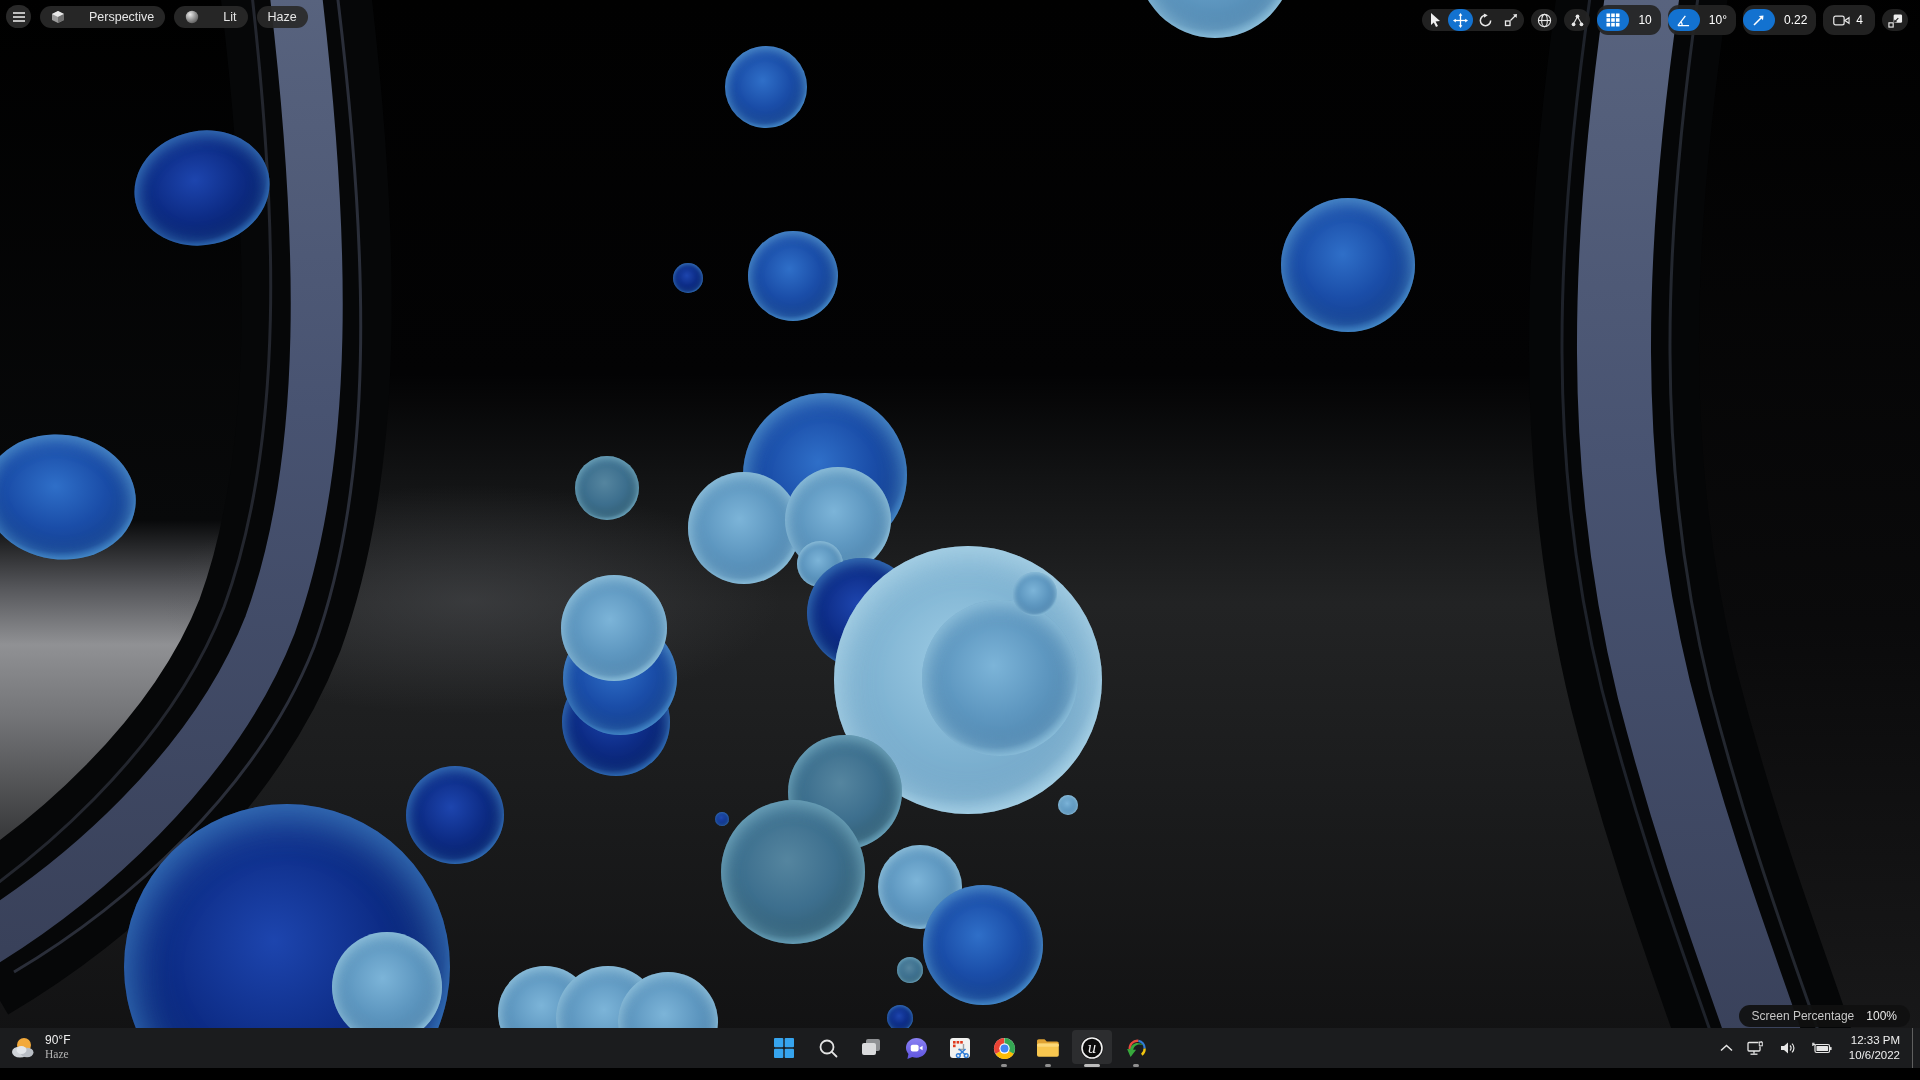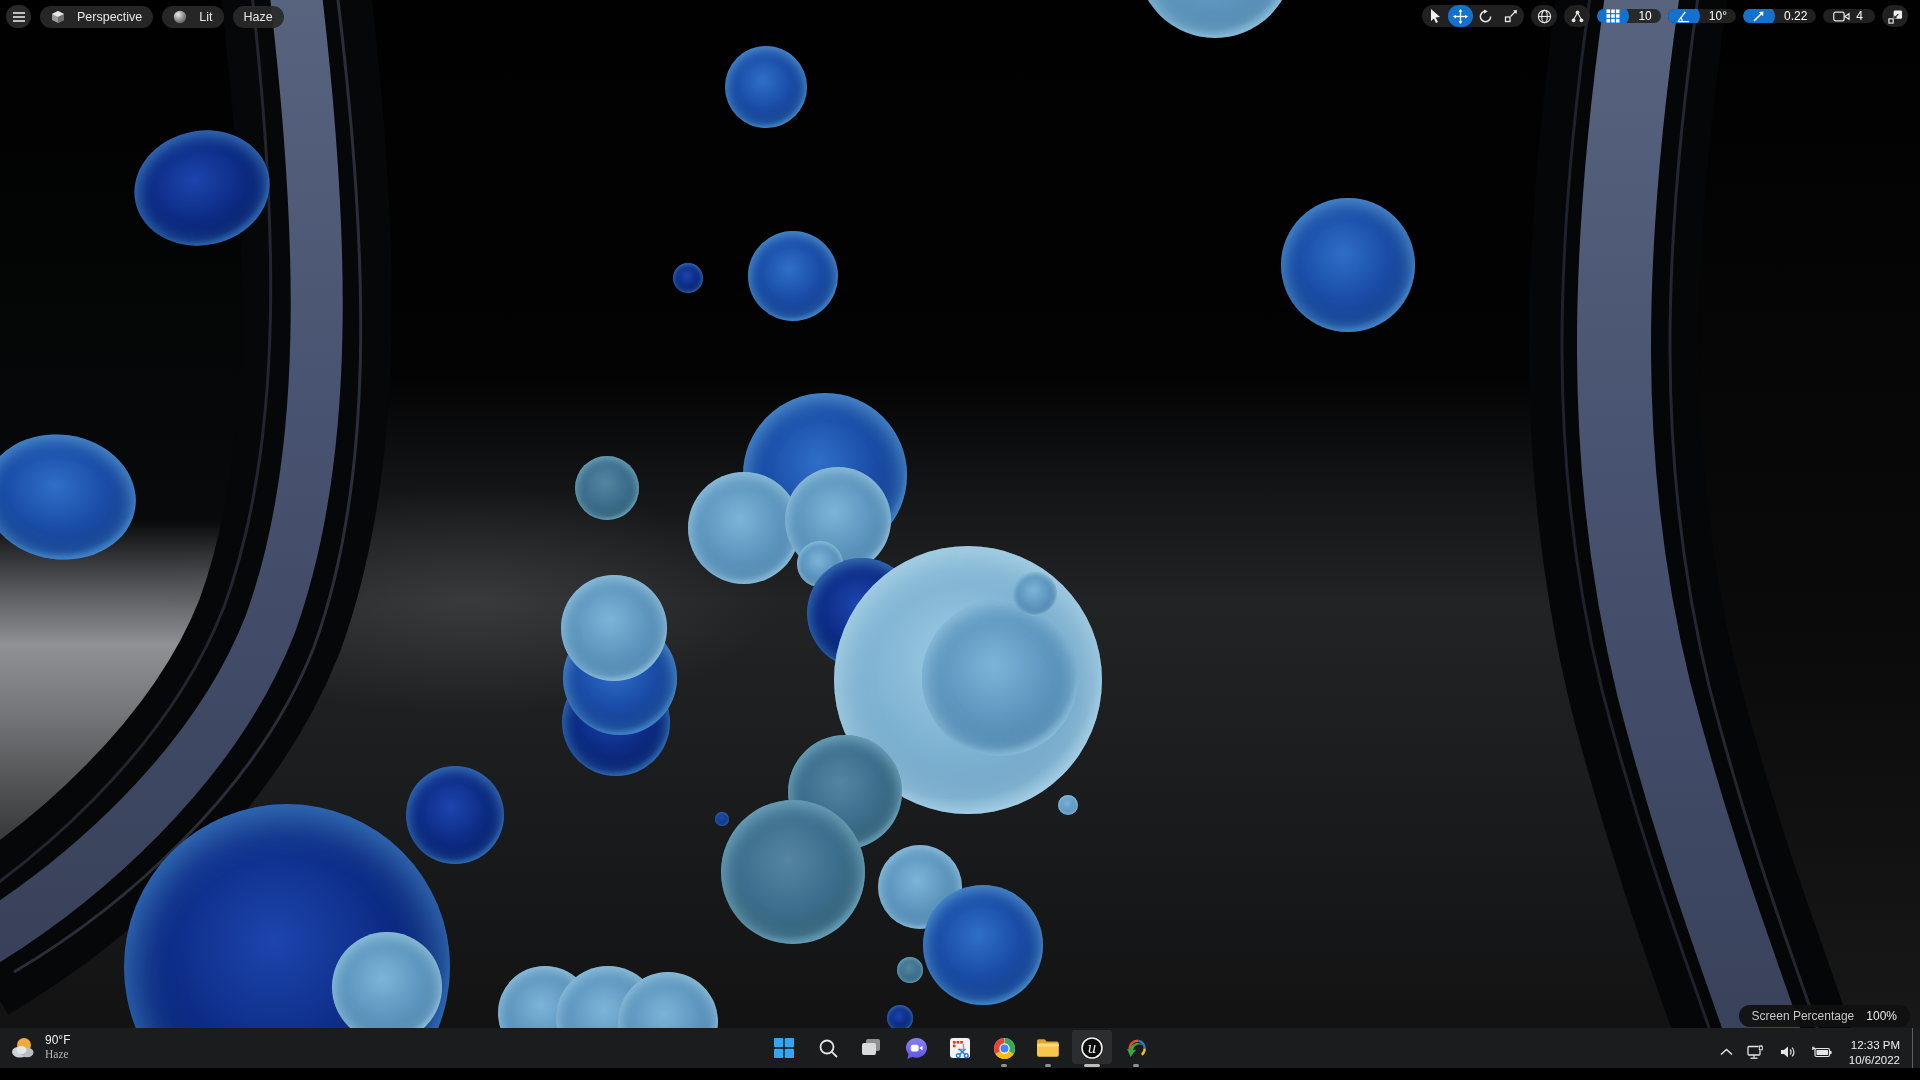--- a/index.html
+++ b/index.html
@@ -9,29 +9,29 @@
 
   
   .viewport { position:absolute; left:0; top:0; width:1920px; height:1040px; overflow:hidden; background:#000; }
   .env { position:absolute; left:0; top:0; }
   .bubbles { position:absolute; left:0; top:0; width:100%; height:100%; }
   .bubble { position:absolute; border-radius:50%; }
 
   
   .vtl { position:absolute; top:5px; left:6px; display:flex; gap:9px; align-items:center; z-index:10; }
   .round-btn { width:25px; height:23px; border-radius:12px; background:rgba(44,44,44,.92); border:none; display:flex; align-items:center; justify-content:center; cursor:pointer; }
-  .pill { height:22px; border-radius:11px; background:rgba(41,41,41,.92); color:#e6e6e6; font-size:12.5px; display:flex; align-items:center; gap:12px; padding:0 11px; border:none; font-family:inherit; cursor:pointer; white-space:nowrap; }
+  .pill { height:22px; border-radius:11px; background:rgba(41,41,41,.92); color:#e6e6e6; font-size:12.5px; display:flex; align-items:center; gap:24px; padding:0 11px; border:none; font-family:inherit; cursor:pointer; white-space:nowrap; }
 
   
   .vtr { position:absolute; top:5px; right:12px; display:flex; gap:7px; align-items:center; z-index:10; }
   .tool-group { display:flex; align-items:center; background:rgba(36,36,36,.92); border-radius:11px; height:22px; padding:0 1px; }
   .tool-btn { width:25px; height:22px; border:none; background:transparent; border-radius:11px; display:flex; align-items:center; justify-content:center; cursor:pointer; }
   .tool-btn.active { background:#1372d0; }
   .icon-btn { width:26px; height:22px; border-radius:11px; background:rgba(36,36,36,.92); border:none; display:flex; align-items:center; justify-content:center; cursor:pointer; }
-  .snap-pill { display:flex; align-items:center; height:14px; border-radius:11px; background:rgba(36,36,36,.92); overflow:hidden; }
+  .snap-pill { display:flex; align-items:center; height:30px; border-radius:11px; background:rgba(36,36,36,.92); overflow:hidden; }
   .snap-pill .seg { height:22px; border:none; display:flex; align-items:center; justify-content:center; cursor:pointer; background:transparent; }
   .snap-pill .seg.blue { background:#1372d0; width:32px; border-radius:11px; }
   .snap-pill .val { color:#fff; font-size:12px; padding:0 9px; font-family:inherit; }
   .snap-pill.dark { padding:0 4px; }
 
   
   .screen-pct { position:absolute; right:10px; bottom:13px; background:rgba(16,16,16,.92); border-radius:12px; padding:4px 13px; display:flex; gap:12px; font-size:12px; color:#c6c6c6; z-index:9; }
   .screen-pct .val { color:#e9e9e9; }
 
   
@@ -41,21 +41,21 @@
   .weather-temp { color:#f0f0f0; font-size:12px; }
   .weather-cond { color:#b4b4b4; font-size:11.5px;font-family:Liberation Serif, serif; }
 
   .task-center { position:absolute; left:50%; transform:translateX(-50%); top:0; height:40px; display:flex; gap:20px; align-items:center; }
   .app { position:relative; width:24px; height:40px; display:flex; align-items:center; justify-content:center; background:transparent; border:none; cursor:pointer; }
   .app.active::before { content:''; position:absolute; left:-8px; right:-8px; top:2px; bottom:4px; background:rgba(255,255,255,.08); border-radius:4px; }
   .app .dash { position:absolute; bottom:1px; left:50%; transform:translateX(-50%); width:6px; height:3px; border-radius:2px; background:#8f8f8f; }
   .app.active .dash { width:16px; background:#bdbdbd; }
   .app svg, .app .icon-wrap { position:relative; }
 
-  .tray { position:absolute; right:0; top:0; height:40px; display:flex; align-items:flex-end; }
+  .tray { position:absolute; right:0; top:0; height:40px; display:flex; align-items:center; }
   .tray-btn { height:32px; display:flex; align-items:center; justify-content:center; background:transparent; border:none; cursor:pointer; padding:0 5px; }
   .tray-icons { display:flex; align-items:center; gap:6px; padding:0 4px; }
   .clock { text-align:right; color:#f0f0f0; font-size:11.5px; line-height:1.3; padding:0 10px 0 8px; background:transparent; border:none; font-family:inherit; cursor:pointer; }
   .show-desktop { width:8px; height:40px; border:none; background:transparent; border-left:1px solid #5f5f5f; cursor:pointer; margin-left:2px; }
 </style>
 </head>
 <body>
 
 <div class="screen">
 

